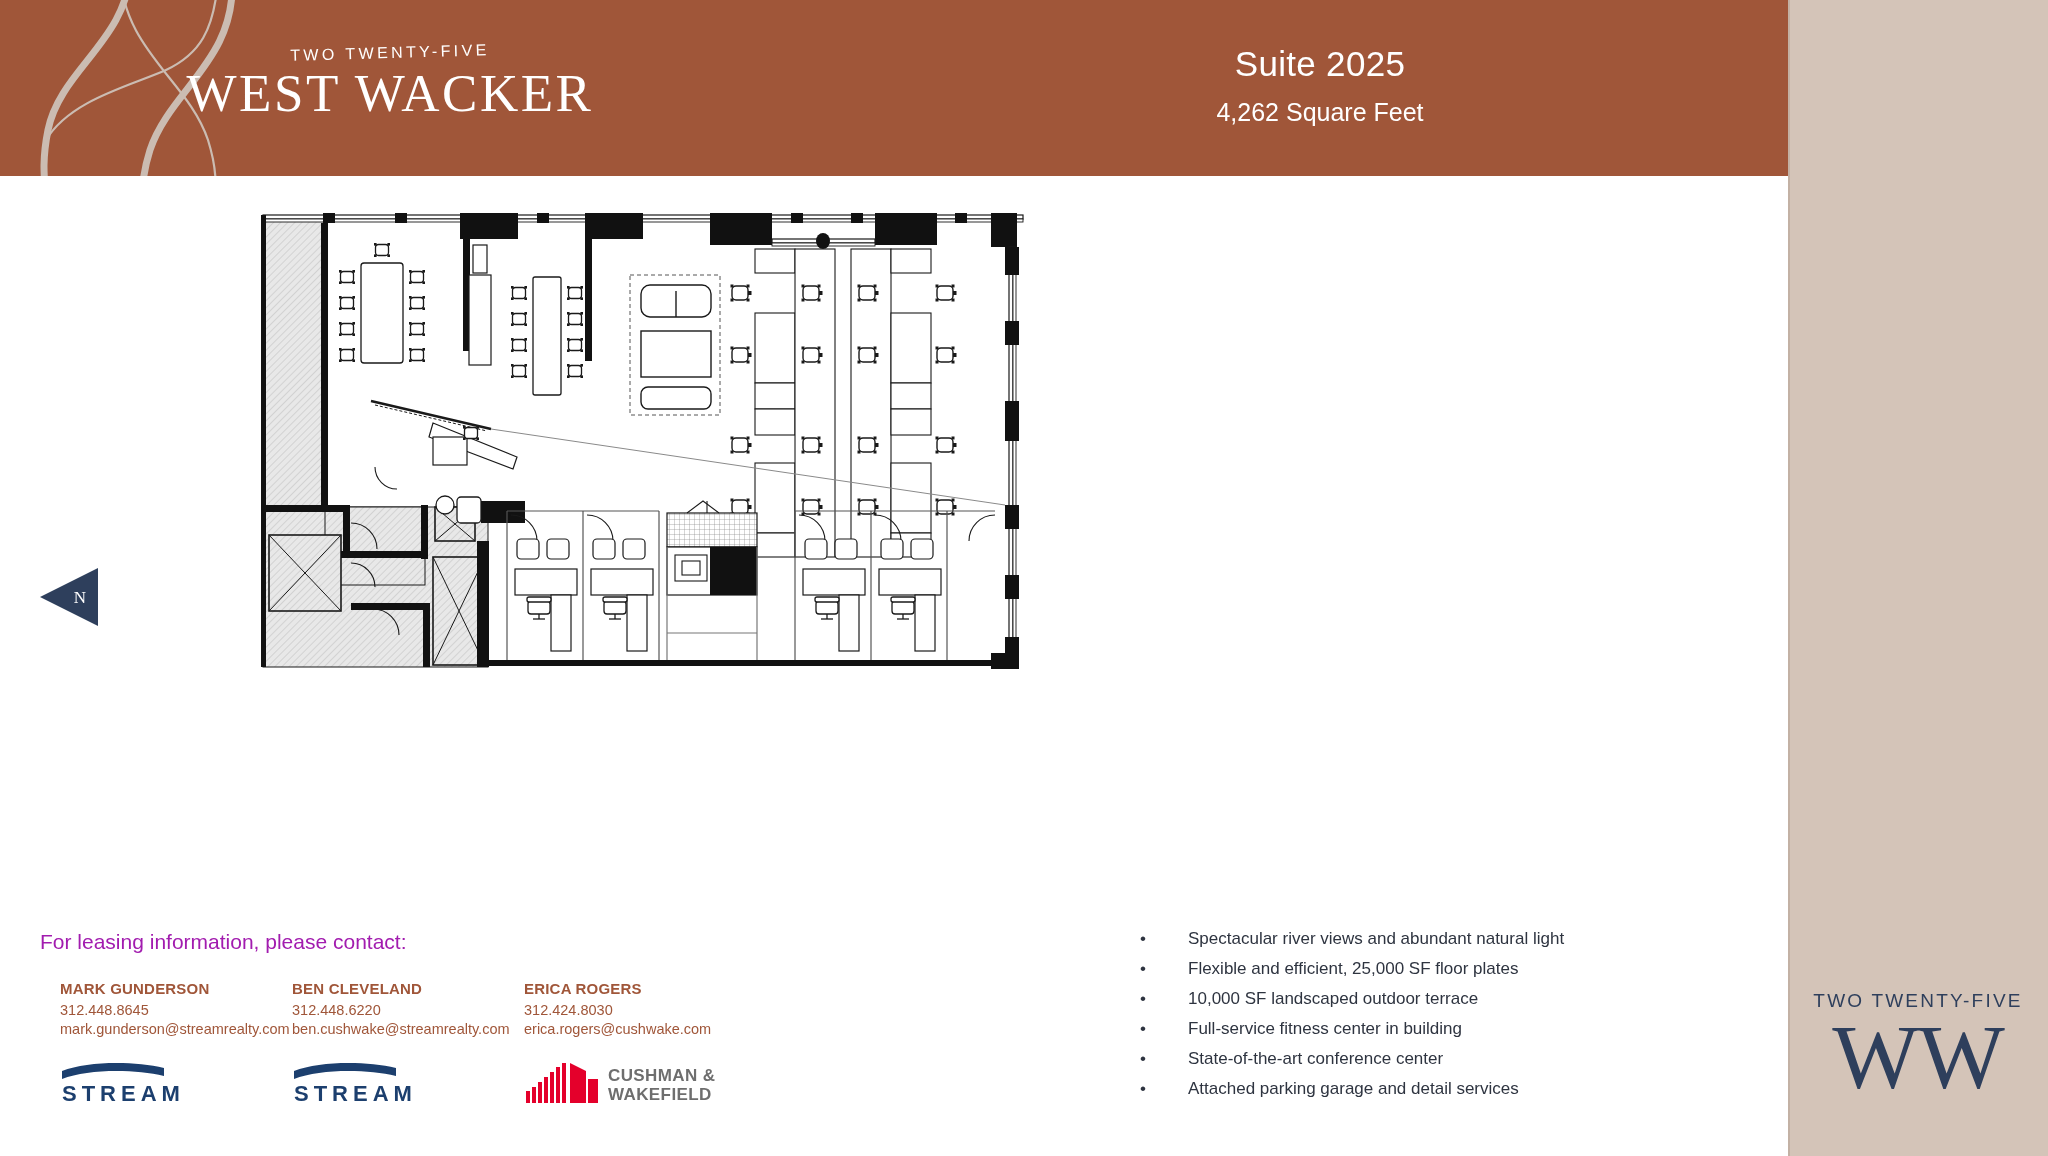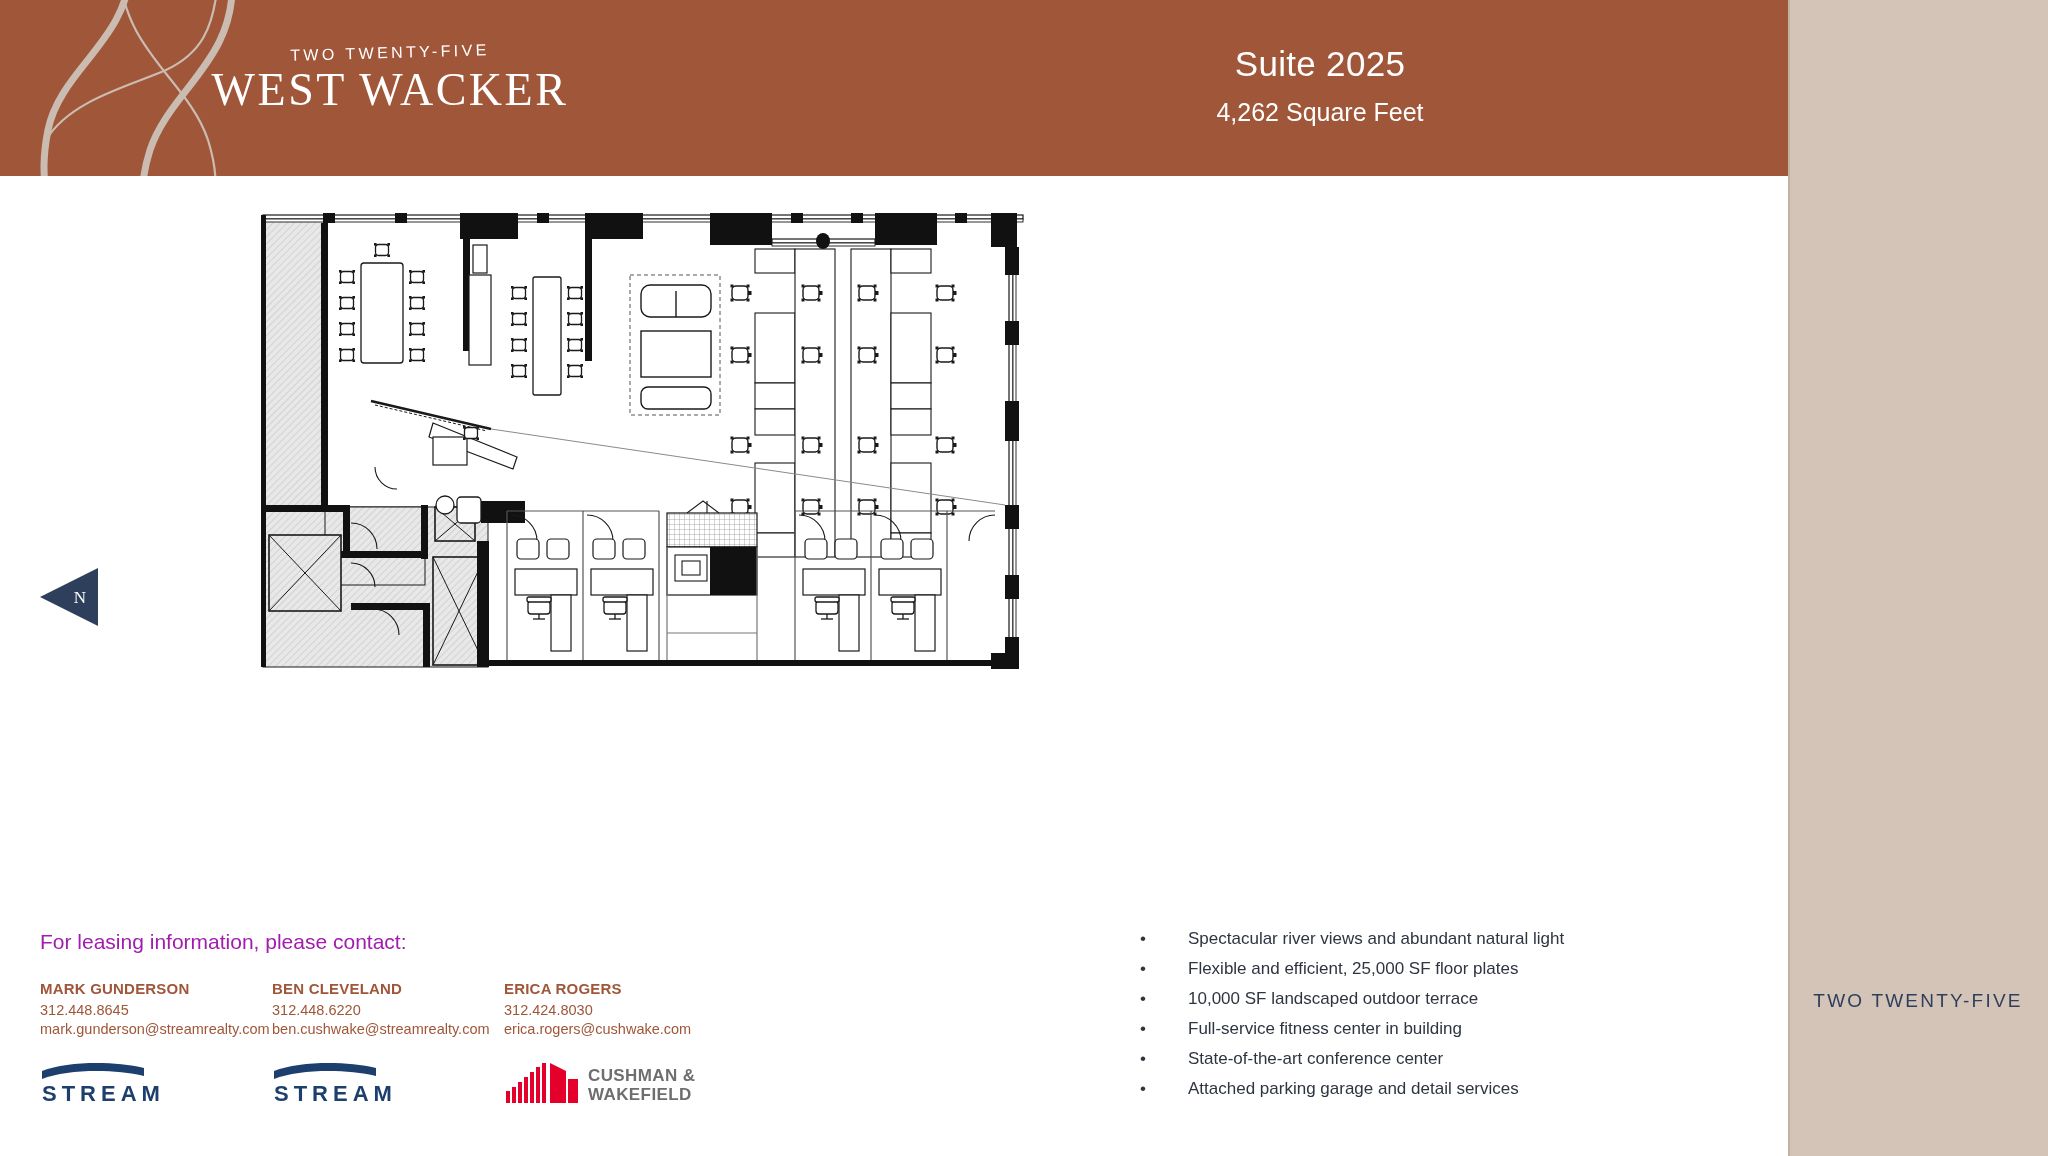--- a/index.html
+++ b/index.html
@@ -51,21 +51,21 @@
   #brand {
     position:absolute; left:180px; top:44px;
     width:420px; text-align:center; color:#ffffff;
   }
   #brand .eyebrow {
     font-size:16px; letter-spacing:3.4px; font-weight:400;
     transform:rotate(-1.6deg);
   }
   #brand .wordmark {
     font-family:"Liberation Serif", serif;
-    font-size:46px; letter-spacing:2.5px;
+    font-size:53px; letter-spacing:2.5px;
     line-height:1.05; margin-top:4px; font-weight:400;
   }
 
   #suite-block {
     position:absolute; left:1020px; top:44px;
     width:600px; text-align:center; color:#ffffff;
   }
   #suite-title { font-size:35px; font-weight:400; letter-spacing:0.3px; }
   #suite-sf    { font-size:25px; font-weight:400; margin-top:14px; }
 
@@ -76,21 +76,21 @@
   #floorplan {
     position:absolute; left:255px; top:205px;
     width:775px; height:470px;
   }
 
   
   #contacts { position:absolute; left:40px; top:930px; width:900px; }
   #contacts-heading {
     font-size:21px; color:#a21caf; font-weight:400; margin-bottom:26px;
   }
-  .contact-cols { display:flex; }
+  .contact-cols { display:flex;margin-left:20px; }
   .contact-col { width:232px; color:#A05639; }
   .contact-col .name  { font-size:15px; font-weight:bold; letter-spacing:0.2px; }
   .contact-col .phone { font-size:14.5px; margin-top:5px; }
   .contact-col .email { font-size:14.5px; margin-top:3px; }
   .logo-slot { margin-top:24px; height:44px; }
 
   
   #highlights { position:absolute; left:1140px; top:930px; width:600px; }
   #highlights-heading {
     font-size:21px; color:#2E3440; font-weight:400; margin-bottom:26px;
@@ -122,20 +122,21 @@
   <div id="suite-block">
     <div id="suite-title">Suite 2025</div>
     <div id="suite-sf">4,262 Square Feet</div>
   </div>
 </div>
 
 <div id="sidebar">
   <div id="sidebar-divider"></div>
   <div id="sidebar-logo">
     <div class="ttf">TWO TWENTY-FIVE</div>
+    <div class="ww">WW</div>
   </div>
 </div>
 
 <svg id="north-arrow" viewBox="0 0 70 70">
   <polygon points="4,35 62,6 62,64" fill="#2E3F5C"></polygon>
   <text x="44" y="41" font-family="Liberation Serif, serif" font-size="17" fill="#ffffff" text-anchor="middle">N</text>
 </svg>
 
 <svg id="floorplan" viewBox="0 0 775 470" preserveAspectRatio="none">
   <defs>

